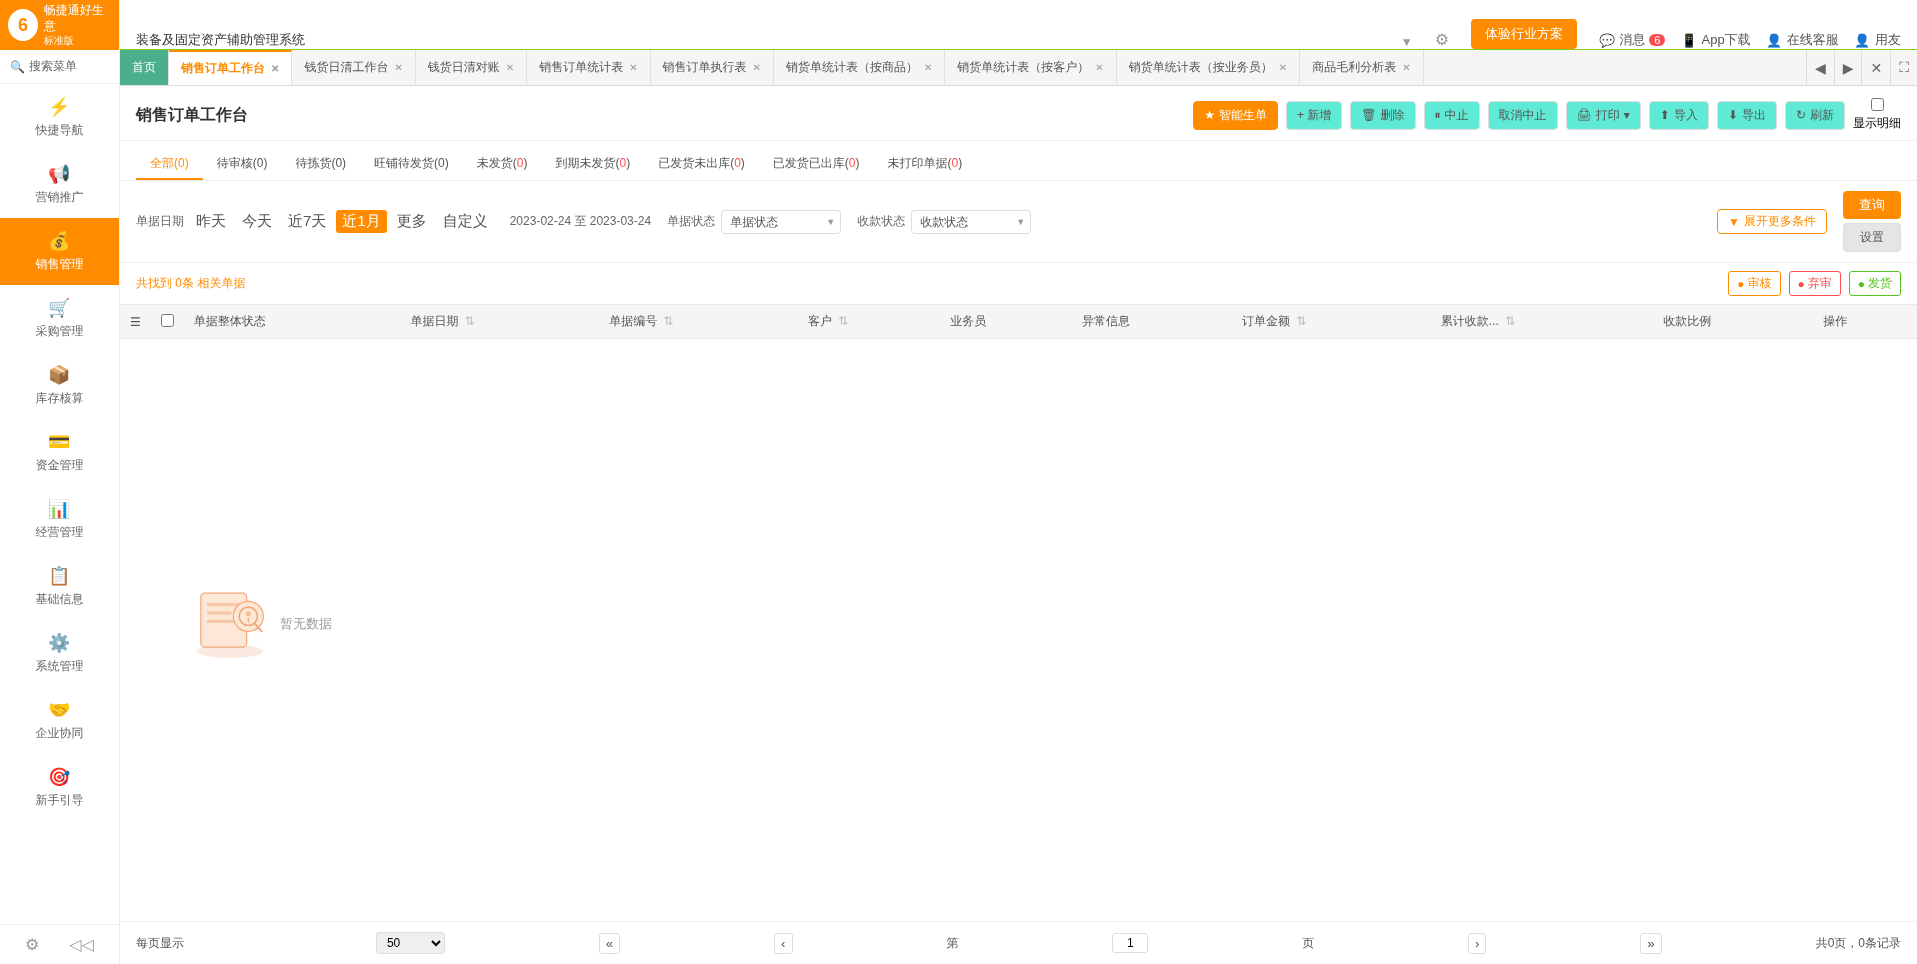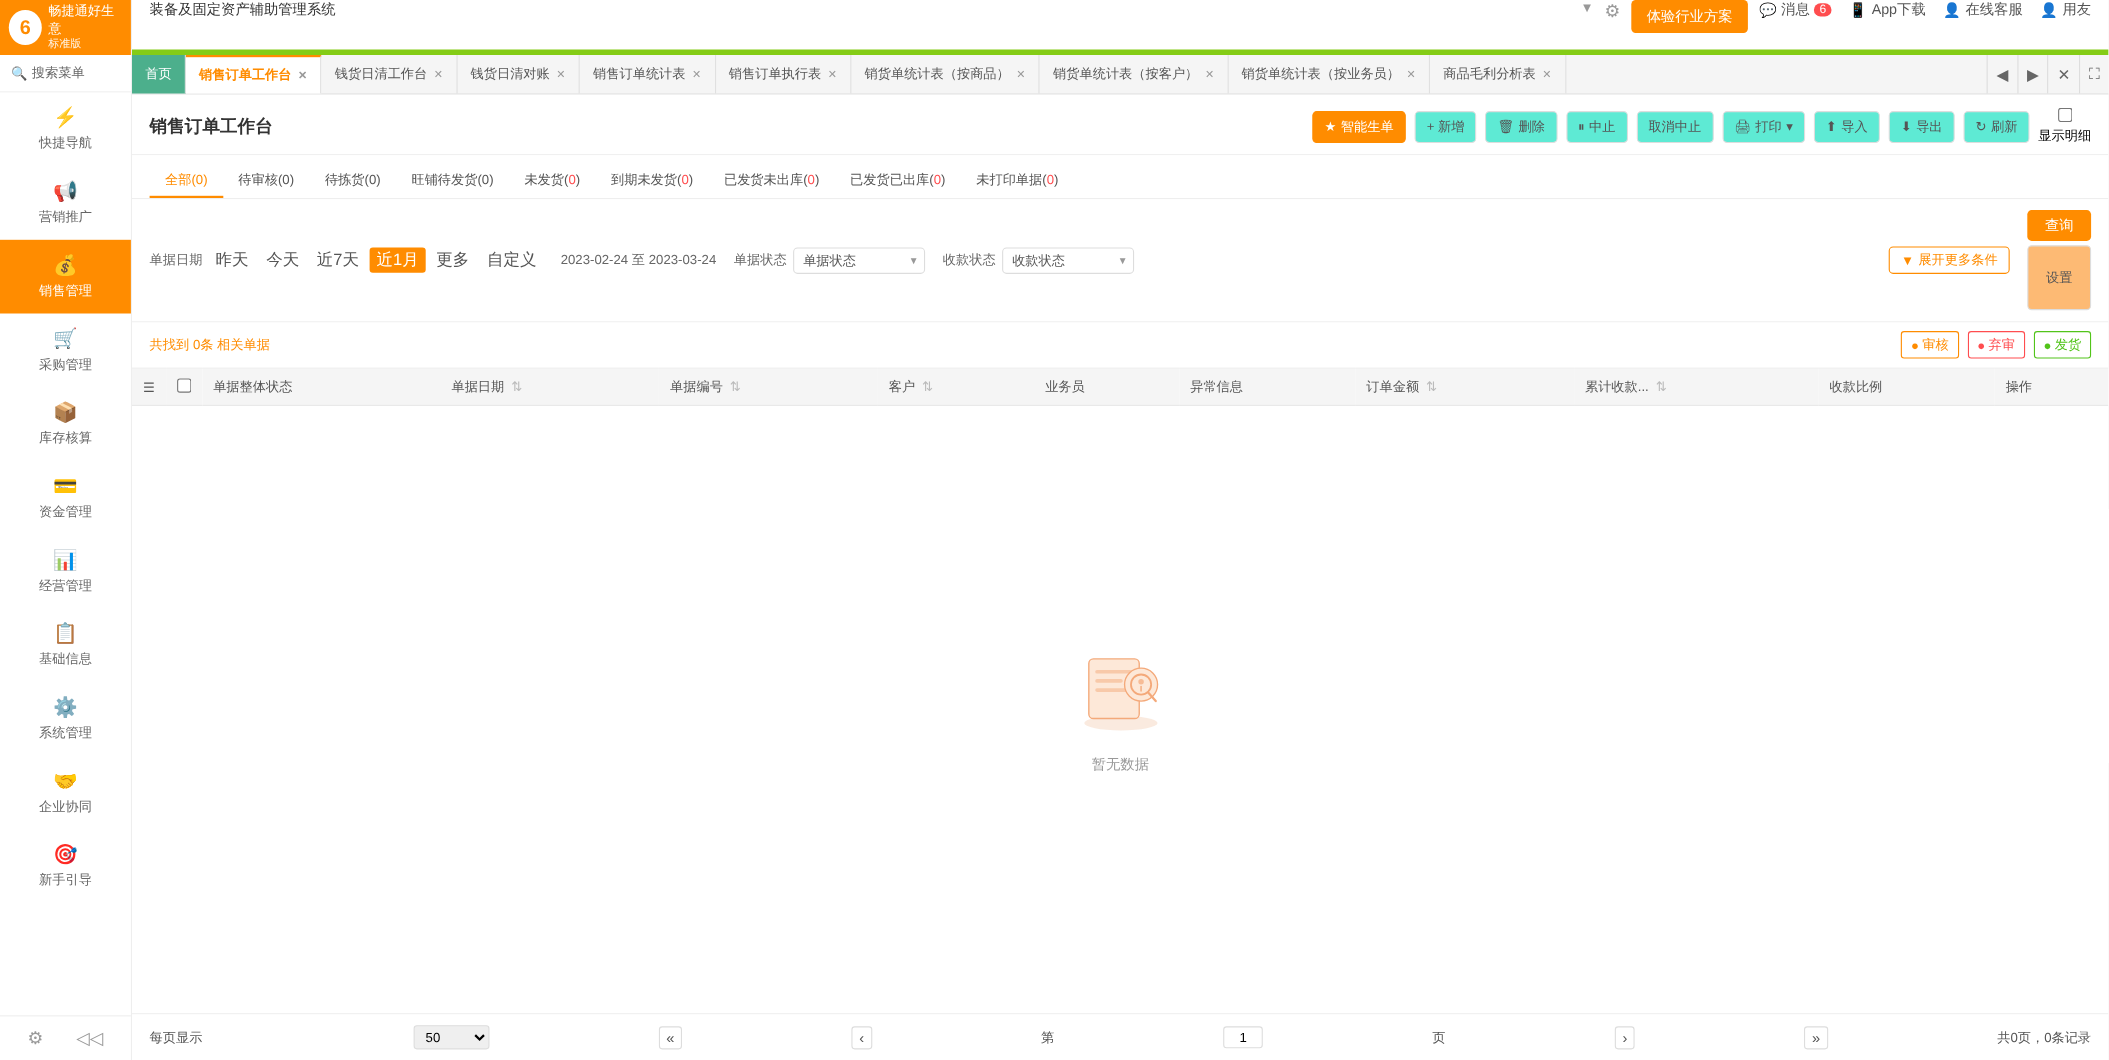--- a/index.html
+++ b/index.html
@@ -14,21 +14,21 @@
     .sidebar-item { display: flex; flex-direction: column; align-items: center; padding: 12px 8px; color: #666; font-size: 12px; cursor: pointer; gap: 4px; }
     .sidebar-item.active { background: #ff8c00; color: #fff; }
     .sidebar-item .icon { font-size: 18px; }
     .sidebar-bottom { margin-top: auto; display: flex; align-items: center; justify-content: space-around; padding: 10px; border-top: 1px solid #eee; }
     .sidebar-bottom-icon { color: #999; font-size: 16px; cursor: pointer; }
 
     
     .main { flex: 1; display: flex; flex-direction: column; overflow: hidden; }
 
     
-    .topbar { height: 50px; background: #fff; display: flex; align-items: flex-start; padding: 0 16px; gap: 10px; border-bottom: 5px solid #84cc16; flex-shrink: 0; }
+    .topbar { height: 50px; background: #fff; display: flex; align-items: flex-end; padding: 0 16px; gap: 22px; border-bottom: 1px solid #84cc16; flex-shrink: 0; }
     .topbar-title { font-size: 13px; color: #333; flex: 1; }
     .topbar-arrow { color: #999; font-size: 12px; cursor: pointer; }
     .topbar-gear { color: #999; font-size: 16px; cursor: pointer; }
     .topbar-btn { background: #ff8c00; color: #fff; border: none; padding: 6px 14px; border-radius: 4px; cursor: pointer; font-size: 13px; }
     .topbar-right { display: flex; align-items: center; gap: 16px; margin-left: auto; color: #555; font-size: 13px; }
     .topbar-right-item { display: flex; align-items: center; gap: 4px; cursor: pointer; }
     .badge { background: #ff4d4f; color: #fff; border-radius: 8px; padding: 0 5px; font-size: 11px; min-width: 16px; text-align: center; }
 
     
     .tabbar { height: 36px; background: #f5f5f5; display: flex; align-items: center; border-bottom: 1px solid #ddd; flex-shrink: 0; overflow: hidden; }
@@ -61,37 +61,37 @@
     .filter-label { color: #666; white-space: nowrap; }
     .date-options { display: flex; gap: 4px; align-items: center; }
     .date-opt { padding: 2px 6px; cursor: pointer; color: #555; font-size: 15px; }
     .date-opt.active-month { background: #ff8c00; color: #fff; border-radius: 3px; padding: 2px 6px; }
     .date-range { color: #666; font-size: 12px; }
     .filter-select { border: 1px solid #ddd; border-radius: 4px; padding: 4px 24px 4px 8px; font-size: 12px; color: #555; background: #fff; cursor: pointer; appearance: none; min-width: 120px; }
     .filter-select-wrap { position: relative; display: inline-block; }
     .filter-select-wrap::after { content: '▼'; position: absolute; right: 6px; top: 50%; transform: translateY(-50%); font-size: 9px; color: #999; pointer-events: none; }
     .expand-btn { display: flex; align-items: center; gap: 4px; color: #ff8c00; cursor: pointer; font-size: 12px; border: 1px solid #ff8c00; border-radius: 4px; padding: 3px 10px; }
     .query-btn { background: #ff8c00; color: #fff; border: none; padding: 5px 16px; border-radius: 4px; cursor: pointer; font-size: 13px; }
-    .set-btn { background: #fdba74; color: #555; border: 1px solid #ddd; padding: 20px 12px; border-radius: 4px; cursor: pointer; font-size: 12px; }
+    .set-btn { background: #e5e5e5; color: #555; border: 1px solid #ddd; padding: 5px 12px; border-radius: 4px; cursor: pointer; font-size: 12px; }
 
     
     .table-header { display: flex; align-items: center; justify-content: space-between; padding: 8px 16px; flex-shrink: 0; gap: 28px; }
     .table-count { font-size: 12px; color: #666; }
     .table-count span { color: #ff8c00; }
     .table-ops { display: flex; gap: 8px; align-items: center; }
     .table-op-btn { display: flex; align-items: center; gap: 3px; padding: 3px 8px; border: 1px solid #ddd; border-radius: 3px; cursor: pointer; font-size: 12px; color: #555; background: #fff; }
     .table-op-btn.audit { border-color: #ff8c00; color: #ff8c00; }
     .table-op-btn.cancel { border-color: #ff4d4f; color: #ff4d4f; }
     .table-op-btn.deliver { border-color: #52c41a; color: #52c41a; }
 
     .data-table { width: 100%; border-collapse: collapse; font-size: 12px; }
     .data-table th { background: #f5f5f5; border-bottom: 1px solid #e8e8e8; border-top: 1px solid #e8e8e8; padding: 8px 10px; text-align: left; color: #555; font-weight: normal; white-space: nowrap; }
     .data-table th .sort-icon { color: #bbb; margin-left: 3px; }
 
-    .empty-state { display: flex; flex-direction: column; align-items: center; justify-content: center; padding: 60px; flex: 1; }
+    .empty-state { display: flex; flex-direction: row; align-items: center; padding: 60px; flex: 1; }
     .empty-icon { width: 100px; height: 100px; margin-bottom: 12px; }
     .empty-text { color: #999; font-size: 13px; }
 
     
     .pagination { display: flex; align-items: center; justify-content: space-between; padding: 10px 16px; border-top: 1px solid #f0f0f0; gap: 12px; font-size: 12px; color: #555; flex-shrink: 0; }
     .pagination-select { border: 1px solid #ddd; border-radius: 3px; padding: 2px 20px 2px 6px; font-size: 12px; margin-left: 38px; }
     .page-btn { padding: 2px 6px; border: 1px solid #ddd; border-radius: 3px; cursor: pointer; background: #fff; color: #555; }
     .page-btn:disabled { color: #ccc; cursor: not-allowed; }
     .page-input { border: 1px solid #ddd; border-radius: 3px; padding: 2px 4px; width: 36px; text-align: center; font-size: 12px; }
 

